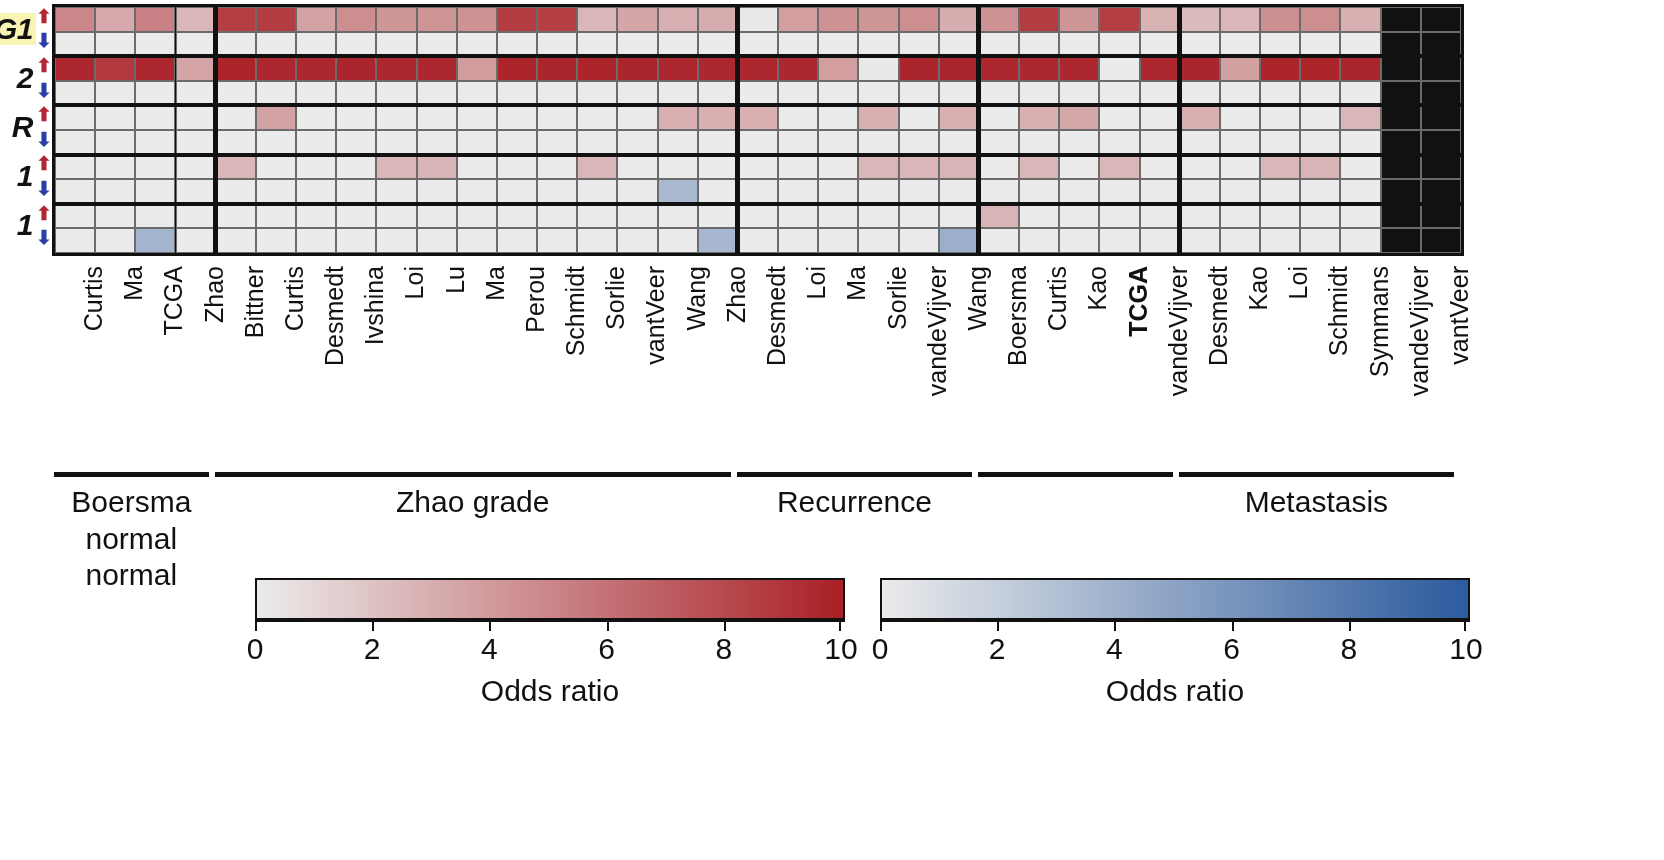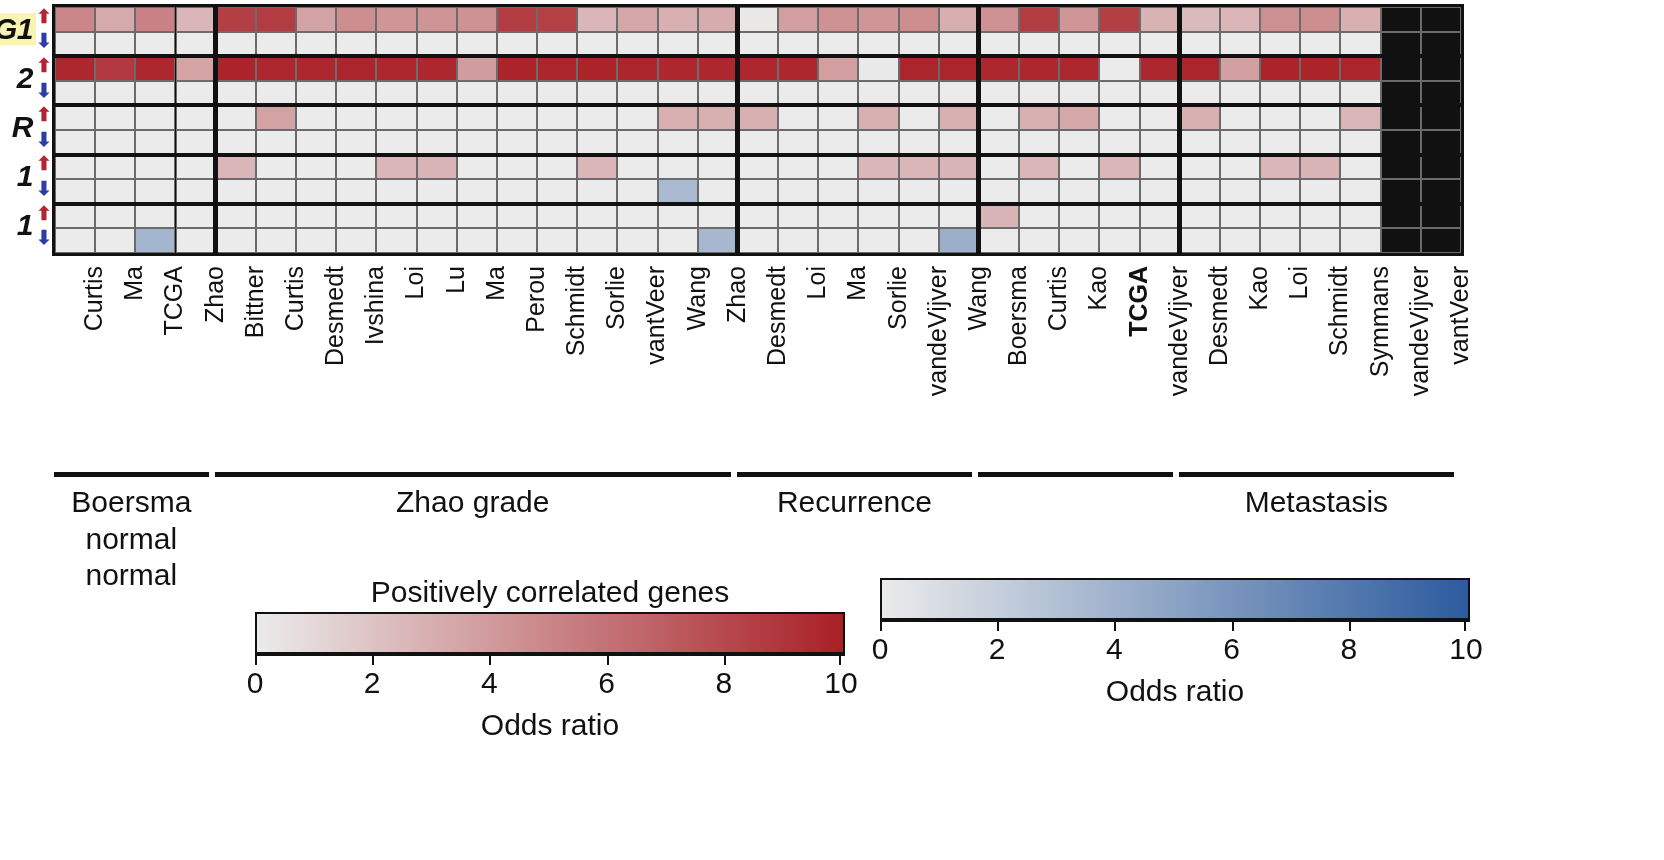--- a/index.html
+++ b/index.html
@@ -614,21 +614,20 @@
         <div>Recurrence</div>
       </div>
       <div class="gbar" style="left: 925.943px; width: 194.857px;"></div>
       <div class="gbar" style="left: 1126.8px; width: 275.2px;"></div>
       <div class="gname2" style="left: 1126.8px; width: 275.2px;">
         <div>Metastasis</div>
       </div>
     </div>
 
   <div class="legend" id="legend-pos" style="left:255px;top:575px;width:590px;">
-    <div class="ltitle">Positively correlated genes</div>
     <div class="bar" id="bar-pos" style="background: linear-gradient(to right, rgb(235, 235, 235) 0%, rgb(169, 32, 38) 100%);"></div>
     <div class="axis" id="axis-pos" style="border-top: 2px solid rgb(17, 17, 17);">
         <div class="tick" style="left: 0px;"></div>
         <div class="tick" style="left: 117.2px;"></div>
         <div class="tick" style="left: 234.4px;"></div>
         <div class="tick" style="left: 351.6px;"></div>
         <div class="tick" style="left: 468.8px;"></div>
         <div class="tick" style="left: 584px;"></div>
       </div>
     <div class="ticks" id="ticks-pos">

